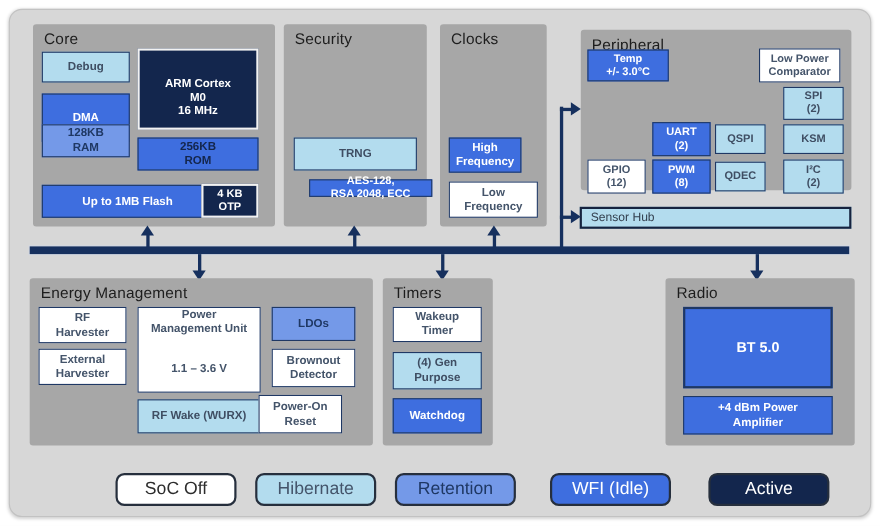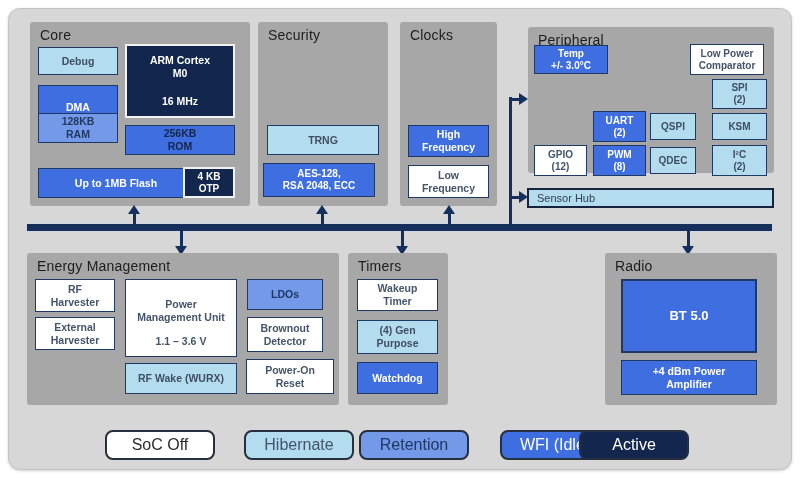--- a/index.html
+++ b/index.html
@@ -18,21 +18,21 @@
   .box{position:absolute;border:1px solid var(--navy-border);display:flex;align-items:center;justify-content:center;
        text-align:center;font-weight:bold;font-size:10.5px;line-height:1.2;white-space:pre-line;
        box-sizing:border-box;color:var(--text-dark);}
   .small{font-size:10px;}
   .c-white{background:#ffffff;color:var(--text-dark);border-width:1.5px;}
   .c-hib{background:var(--hibernate);color:#3f4e63;}
   .c-ret{background:var(--retention);color:var(--text-navy);}
   .c-wfi{background:var(--wfi);color:#ffffff;}
   .c-wfi.navy-text{color:#14264c;}
   .c-active{background:var(--active);color:#ffffff;border:2px solid #f2f2f2;}
-  .col{flex-direction:column;justify-content:space-between;padding:8px 4px;}
+  .col{flex-direction:column;justify-content:flex-end;padding:8px 4px;}
   .bus{position:absolute;left:27px;top:224px;width:745px;height:7px;background:var(--bus);
        box-shadow:0 0 0 1px rgba(210,215,228,0.9);}
   .stem-v{position:absolute;width:3px;background:var(--bus);}
   .stem-h{position:absolute;height:3px;background:var(--bus);}
   .head-up{position:absolute;width:0;height:0;border-left:6px solid transparent;border-right:6px solid transparent;border-bottom:9px solid var(--bus);}
   .head-down{position:absolute;width:0;height:0;border-left:6px solid transparent;border-right:6px solid transparent;border-top:9px solid var(--bus);}
   .head-right{position:absolute;width:0;height:0;border-top:6px solid transparent;border-bottom:6px solid transparent;border-left:9px solid var(--bus);}
   .sensor-bar{position:absolute;left:527px;top:188px;width:247px;height:20px;background:var(--hibernate);
        border:2px solid #16233f;box-sizing:border-box;display:flex;align-items:center;padding-left:8px;
        font-size:11px;color:#33404f;}
@@ -65,27 +65,27 @@
     <div class="box c-wfi navy-text" style="left:95px;top:103px;width:110px;height:30px">256KB
 ROM</div>
     <div class="box c-wfi" style="left:8px;top:146px;width:156px;height:30px">Up to 1MB Flash</div>
     <div class="box c-active small" style="left:153px;top:145px;width:52px;height:31px">4 KB
 OTP</div>
   </div>
 
   <div class="group" style="left:258px;top:22px;width:130px;height:184px">
     <div class="group-title">Security</div>
     <div class="box c-hib" style="left:9px;top:103px;width:112px;height:30px">TRNG</div>
-    <div class="box c-wfi small" style="left:5px;top:141px;width:112px;height:34px">AES-128,
+    <div class="box c-wfi small" style="left:23px;top:141px;width:112px;height:16px">AES-128,
 RSA 2048, ECC</div>
   </div>
 
   <div class="group" style="left:400px;top:22px;width:97px;height:184px">
     <div class="group-title">Clocks</div>
-    <div class="box c-wfi" style="left:8px;top:103px;width:81px;height:32px">High
+    <div class="box c-wfi" style="left:8px;top:103px;width:66px;height:32px">High
 Frequency</div>
     <div class="box c-white" style="left:8px;top:143px;width:81px;height:33px">Low
 Frequency</div>
   </div>
 
   <div class="group" style="left:528px;top:27px;width:246px;height:146px">
     <div class="group-title">Peripheral</div>
     <div class="box c-wfi small" style="left:6px;top:18px;width:74px;height:29px">Temp
 +/- 3.0°C</div>
     <div class="box c-white small" style="left:162px;top:17px;width:74px;height:31px">Low Power
@@ -127,30 +127,30 @@
   <div class="head-down" style="left:396px;top:246px"></div>
   <div class="stem-v" style="left:687px;top:231px;height:16px"></div>
   <div class="head-down" style="left:682px;top:246px"></div>
 
   <div class="group" style="left:27px;top:253px;width:312px;height:152px">
     <div class="group-title">Energy Management</div>
     <div class="box c-white" style="left:8px;top:26px;width:80px;height:33px">RF
 Harvester</div>
     <div class="box c-white" style="left:8px;top:64px;width:80px;height:33px">External
 Harvester</div>
-    <div class="box c-white col" style="left:98px;top:26px;width:112px;height:78px;justify-content:flex-end;gap:12px;padding-top:10px">
+    <div class="box c-white col" style="left:98px;top:26px;width:112px;height:78px;justify-content:flex-start;gap:24px;padding-top:0">
       <span>Power
 Management Unit</span>
       <span>1.1 – 3.6 V</span>
     </div>
     <div class="box c-ret" style="left:220px;top:26px;width:76px;height:31px">LDOs</div>
     <div class="box c-white" style="left:220px;top:64px;width:76px;height:35px">Brownout
 Detector</div>
     <div class="box c-hib" style="left:98px;top:110px;width:112px;height:31px">RF Wake (WURX)</div>
-    <div class="box c-white" style="left:219px;top:106px;width:88px;height:35px">Power-On
+    <div class="box c-white" style="left:208px;top:106px;width:76px;height:35px">Power-On
 Reset</div>
   </div>
 
   <div class="group" style="left:348px;top:253px;width:100px;height:152px">
     <div class="group-title">Timers</div>
     <div class="box c-white" style="left:9px;top:26px;width:81px;height:32px">Wakeup
 Timer</div>
     <div class="box c-hib" style="left:9px;top:67px;width:81px;height:34px">(4) Gen
 Purpose</div>
     <div class="box c-wfi" style="left:9px;top:109px;width:81px;height:32px">Watchdog</div>
@@ -158,18 +158,18 @@
 
   <div class="group" style="left:605px;top:253px;width:172px;height:152px">
     <div class="group-title">Radio</div>
     <div class="box c-wfi" style="left:16px;top:26px;width:136px;height:74px;border-width:2px;font-size:13px">BT 5.0</div>
     <div class="box c-wfi" style="left:16px;top:107px;width:136px;height:35px">+4 dBm Power
 Amplifier</div>
   </div>
 
   <div class="legend">
     <div class="chip soc" style="left:105px">SoC Off</div>
-    <div class="chip hib" style="left:244px">Hibernate</div>
+    <div class="chip hib" style="left:232px">Hibernate</div>
     <div class="chip ret" style="left:359px">Retention</div>
     <div class="chip wfi" style="left:500px">WFI (Idle)</div>
-    <div class="chip act" style="left:579px">Active</div>
+    <div class="chip act" style="left:644px">Active</div>
   </div>
 </div>
 
 </body></html>

